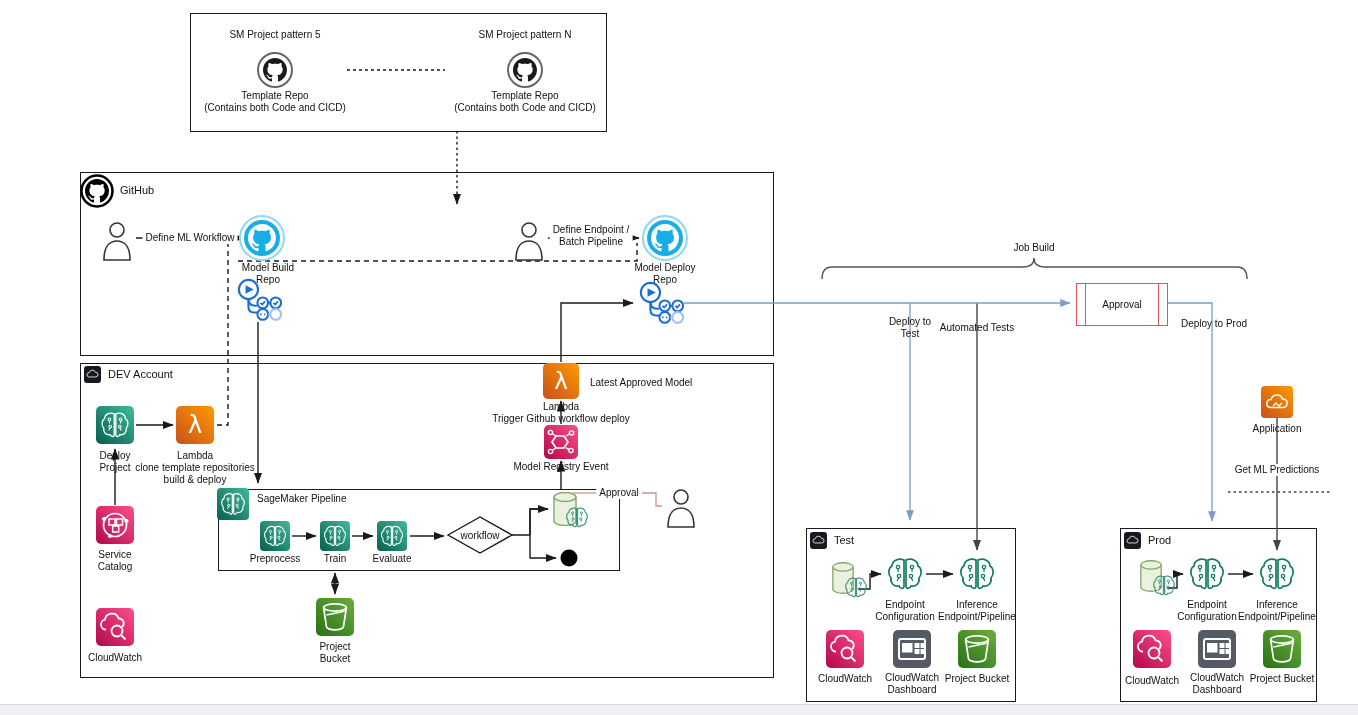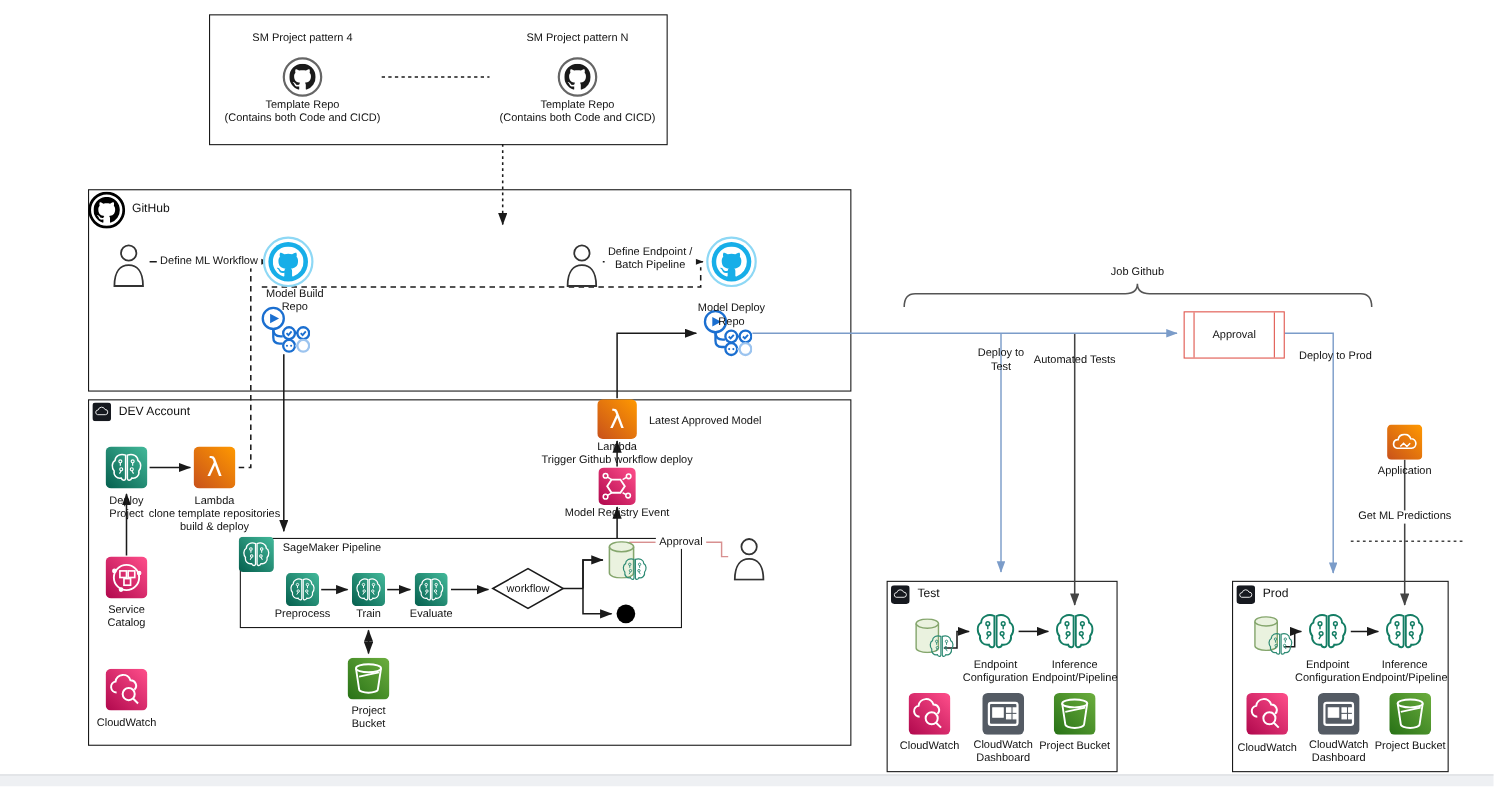--- a/index.html
+++ b/index.html
@@ -193,21 +193,21 @@
     </g>
     <g stroke="#d89090" stroke-width="1.3" fill="none">
       <path d="M572,493 H596"></path>
       <path d="M642,493 H656 V506 H662"></path>
     </g>
     <path d="M822,279 Q822,267 832,267 H1023 Q1034,267 1034,258 Q1034,267 1045,267 H1237 Q1247,267 1247,279" stroke="#555" stroke-width="1.4" fill="none"></path>
     <polygon points="448,535 480,517 512,535 480,553" fill="#fff" stroke="#1a1a1a" stroke-width="1.4"></polygon>
     <circle cx="569" cy="558" r="8.5" fill="#000"></circle>
   </svg>
 
-  <div class="lbl" style="left:275px;top:29px">SM Project pattern 4</div>
+  <div class="lbl" style="left:275px;top:29px">SM Project pattern 5</div>
   <div class="lbl" style="left:525px;top:29px">SM Project pattern N</div>
   <div class="ic" style="left:256px;top:51px">
     <svg width="38" height="38">
         <circle cx="19" cy="19" r="17" fill="#fff" stroke="#666" stroke-width="2"></circle>
         <use href="#sym-cat" x="7" y="7" width="24" height="24" fill="#1a1a1a"></use>
       </svg>
   </div>
   <div class="ic" style="left:506px;top:51px">
     <svg width="38" height="38">
         <circle cx="19" cy="19" r="17" fill="#fff" stroke="#666" stroke-width="2"></circle>
@@ -247,21 +247,21 @@
       </svg></div>
   <div class="lbl bg" style="left:591px;top:224px">Define Endpoint /
 Batch Pipeline</div>
   <div class="ic" style="left:641px;top:214px">
     <svg width="48" height="48">
         <circle cx="24" cy="24" r="22" fill="#fff" stroke="#8ed8f5" stroke-width="2"></circle>
         <circle cx="24" cy="24" r="18" fill="#17aee8"></circle>
         <use href="#sym-cat" x="10" y="10" width="28" height="28" fill="#fff"></use>
       </svg>
   </div>
-  <div class="lbl" style="left:665px;top:275px">Model Deploy
+  <div class="lbl" style="left:665px;top:262px">Model Deploy
 Repo</div>
   <div class="ic" style="left:636px;top:281px"><svg width="48" height="44">
         <use href="#sym-workflow"></use>
       </svg></div>
 
   <div class="ic" style="left:84px;top:366px">
     <svg width="17" height="17">
         <rect width="17" height="17" rx="3" fill="#16191f"></rect>
         <use href="#sym-cloud" x="2" y="3" width="13" height="10" stroke="#fff"></use>
       </svg>
@@ -358,21 +358,21 @@
       </svg></div>
   <div class="ic" style="left:316px;top:598px">
     <svg width="38" height="38">
         <rect width="38" height="38" rx="5" fill="url(#g-green)"></rect>
         <use href="#sym-bucket" x="0" y="0" width="38" height="38" stroke="#fff"></use>
       </svg>
   </div>
   <div class="lbl" style="left:335px;top:641px">Project
 Bucket</div>
 
-  <div class="lbl" style="left:1034px;top:242px">Job Github</div>
+  <div class="lbl" style="left:1034px;top:242px">Job Build</div>
   <div class="lbl b" style="left:910px;top:316px">Deploy to
 Test</div>
   <div class="lbl b" style="left:977px;top:322px">Automated Tests</div>
   <div class="redbox" style="left:1076px;top:283px;width:90px;height:41px">
     <span class="lbl" style="position:static;transform:none">Approval</span>
   </div>
   <div class="lbl b" style="left:1214px;top:318px">Deploy to Prod</div>
 
   <div class="ic" style="left:1261px;top:386px">
     <svg width="32" height="32">

